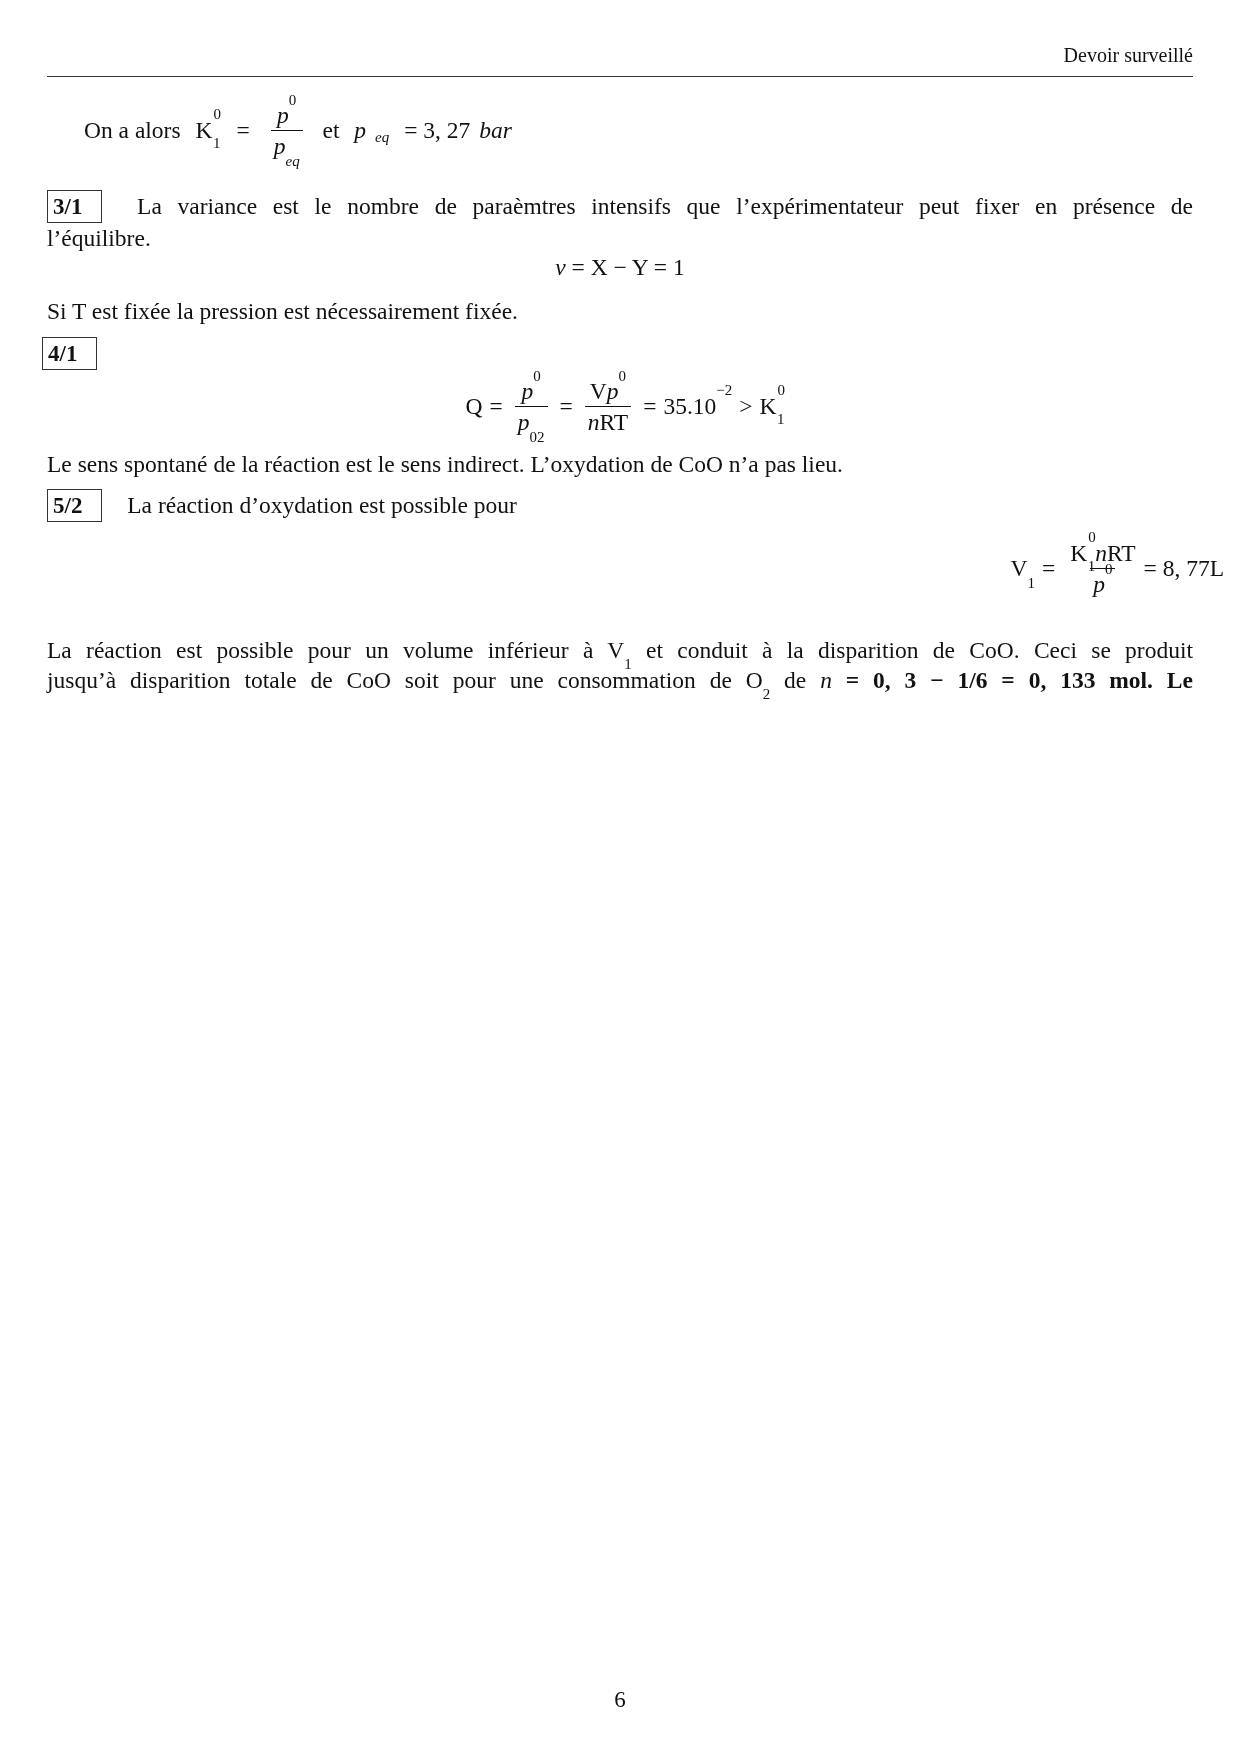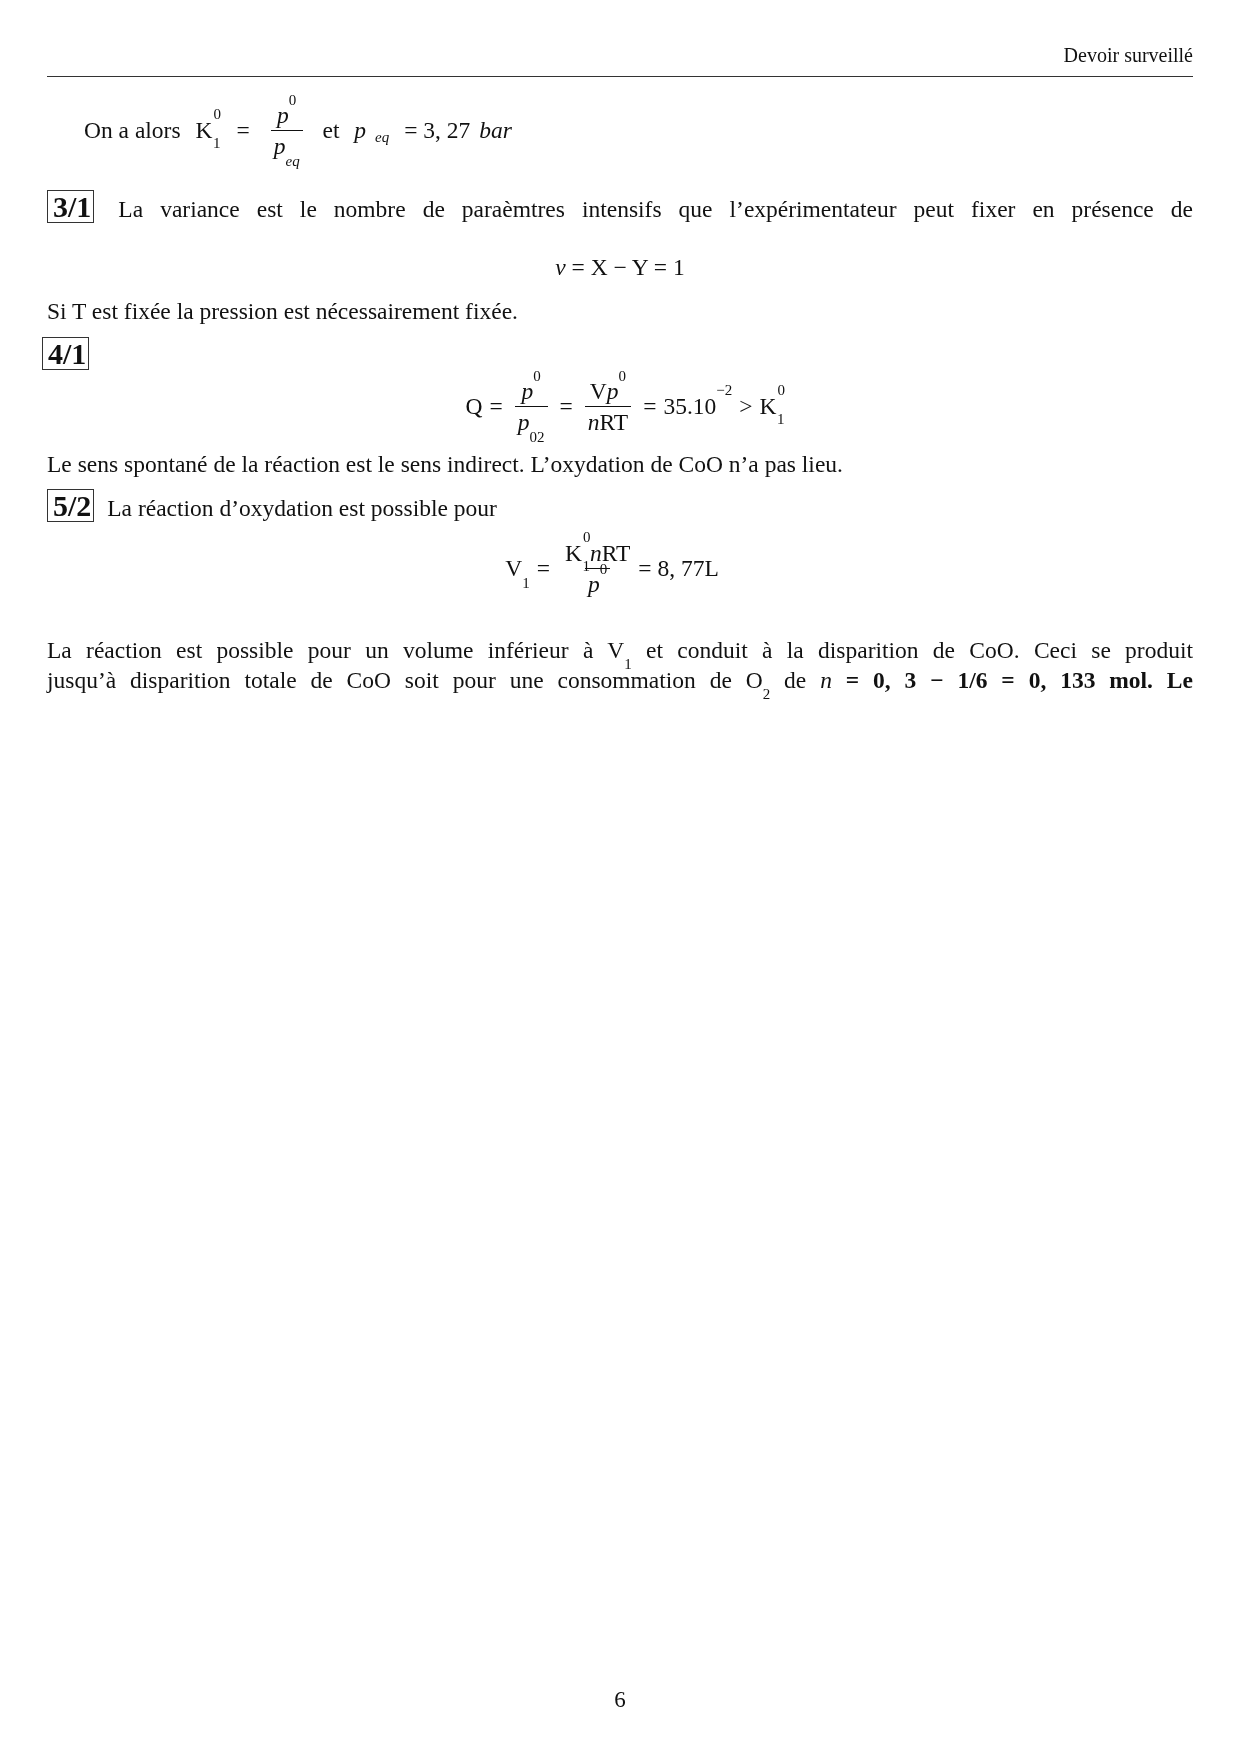--- a/index.html
+++ b/index.html
@@ -8,23 +8,23 @@
     font-family: "DejaVu Serif", "Liberation Serif", serif;
     color: #111; font-size: 22px;
   }
   .abs { position: absolute; }
   .it { font-style: italic; }
   .header-title { right: 47px; top: 44px; font-size: 20px; font-family: "Liberation Serif", serif; }
   .header-rule { left: 47px; right: 47px; top: 76px; height: 0; border-top: 1.4px solid #333; }
   .line { left: 47px; right: 47px; font-family: "Liberation Serif", serif; font-size: 23.5px; line-height: 30px; text-align: justify; }
   .indent { text-indent: 37px; }
   .box {
-    display: inline-block; border: 1.3px solid #333; padding: 1px 2px 0 5px;
-    font-weight: bold; font-family: "Liberation Serif", serif; font-size: 30px; line-height: 30px;
-    margin-right: 7px;
+    display: inline-block; border: 1.3px solid #333; padding: 1px 19px 0 5px;
+    font-weight: bold; font-family: "Liberation Serif", serif; font-size: 23px; line-height: 30px;
+    margin-right: 19px;
   }
   .math { font-family: "Liberation Serif", serif; font-size: 23.5px; display: flex; align-items: center; white-space: nowrap; }
   .frac { display: inline-flex; flex-direction: column; align-items: center; vertical-align: middle; margin: 0 5px; }
   .frac .num { padding: 0 3px 2px 3px; line-height: 26px; }
   .frac .den { padding: 2px 3px 0 3px; line-height: 26px; border-top: 1.3px solid #111; }
   sup, sub { font-size: 15px; line-height: 0; }
   .op { margin: 0 7px; }
   .page-number { left: 0; right: 0; top: 1687px; text-align: center; font-family: "Liberation Serif", serif; font-size: 23px; }
 </style>
 </head>
@@ -48,20 +48,21 @@
     <sub class="it" style="position:relative; top:6px;">eq</sub>
   <span style="white-space:pre;"> = 3, 27</span>
   <span class="it">bar</span>
 </div>
 
 <div class="abs line" style="top:190px;">
   <div style="text-align:justify; text-align-last:justify;">
     <span class="box">3/1</span>
     <span>La variance est le nombre de paraèmtres intensifs que l’expérimentateur peut fixer en présence de</span>
   </div>
+  <div>l’équilibre.</div>
 </div>
 <div class="abs math" style="left:0; right:0; top:254px; justify-content:center;">
   <span class="it">v</span>
     <span style="white-space:pre;"> = X − Y = 1</span>
 </div>
 <div class="abs line" style="top:296px;">Si T est fixée la pression est nécessairement fixée.</div>
 
 <div class="abs" style="left:42px; top:337px;">
   <span class="box">4/1</span>
 </div>
@@ -81,21 +82,21 @@
   <span><span>35.10</span><sup style="position:relative; top:-10px;">−2</sup></span>
   <span class="op">&gt;</span>
   <span><span>K</span><sup style="position:relative; top:-10px; margin-left:1px;">0</sup><sub style="position:relative; top:4px; margin-left:-8px;">1</sub></span>
 </div>
 <div class="abs line" style="top:449px;">Le sens spontané de la réaction est le sens indirect. L’oxydation de CoO n’a pas lieu.</div>
 
 <div class="abs line" style="top:489px;">
   <span class="box">5/2</span>
   <span>La réaction d’oxydation est possible pour</span>
 </div>
-<div class="abs math" style="left:0; right:16px; top:540px; justify-content:center;">
+<div class="abs math" style="left:0; right:16px; top:540px; justify-content:flex-end;">
   <span><span>V</span><sub style="position:relative; top:6px;">1</sub></span>
   <span class="op">=</span>
   <span class="frac">
     <span class="num"><span>K</span><sup style="position:relative; top:-10px; margin-left:1px;">0</sup><sub style="position:relative; top:4px; margin-left:-8px;">1</sub><span class="it">n</span><span>RT</span></span>
     <span class="den"><span class="it">p</span><sup style="position:relative; top:-9px;">0</sup></span>
   </span>
   <span style="white-space:pre;">= 8, 77L</span>
 </div>
 
 <div class="abs line" style="top:635px;">

